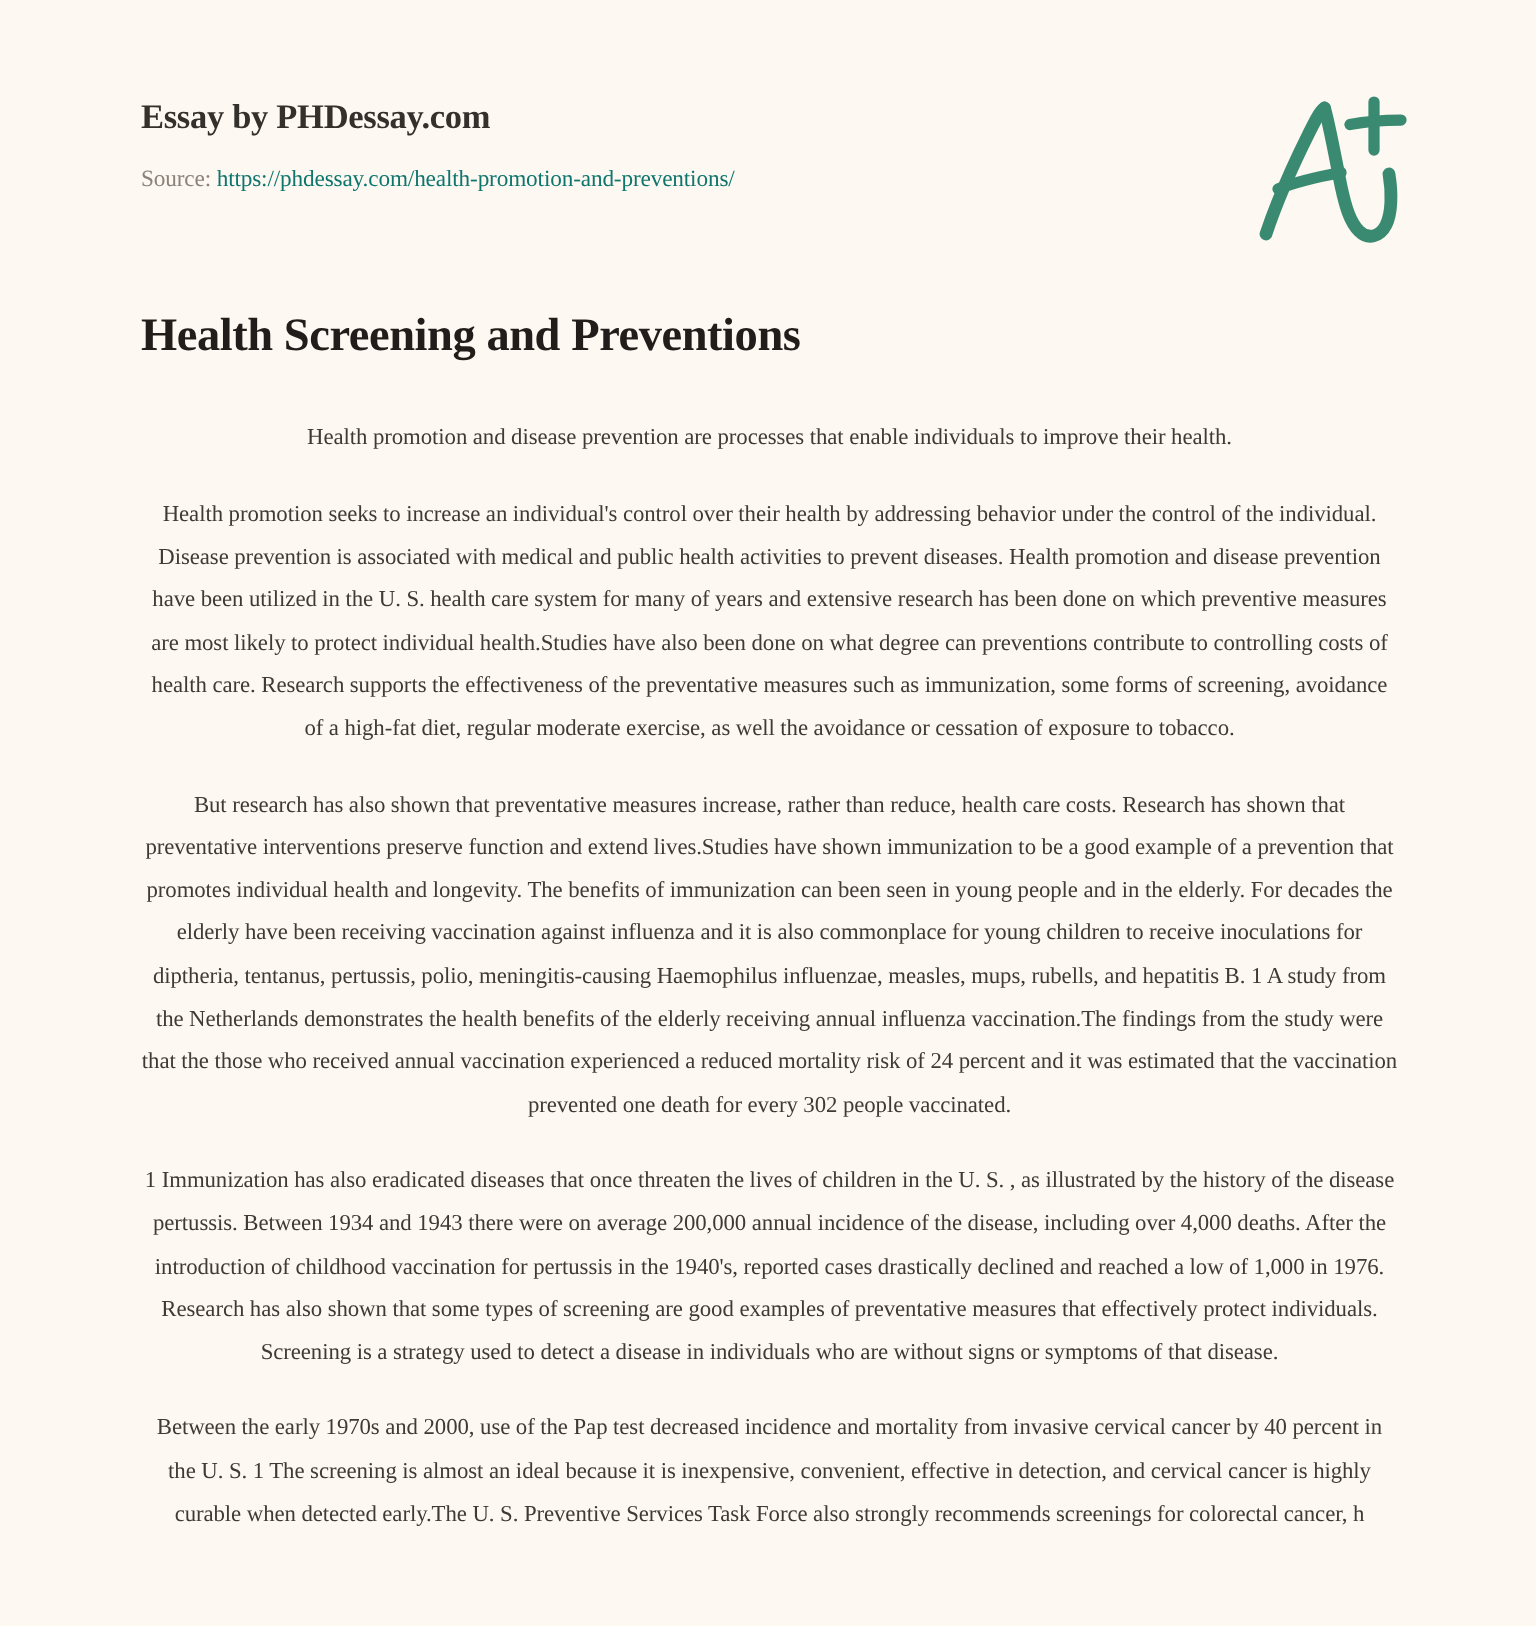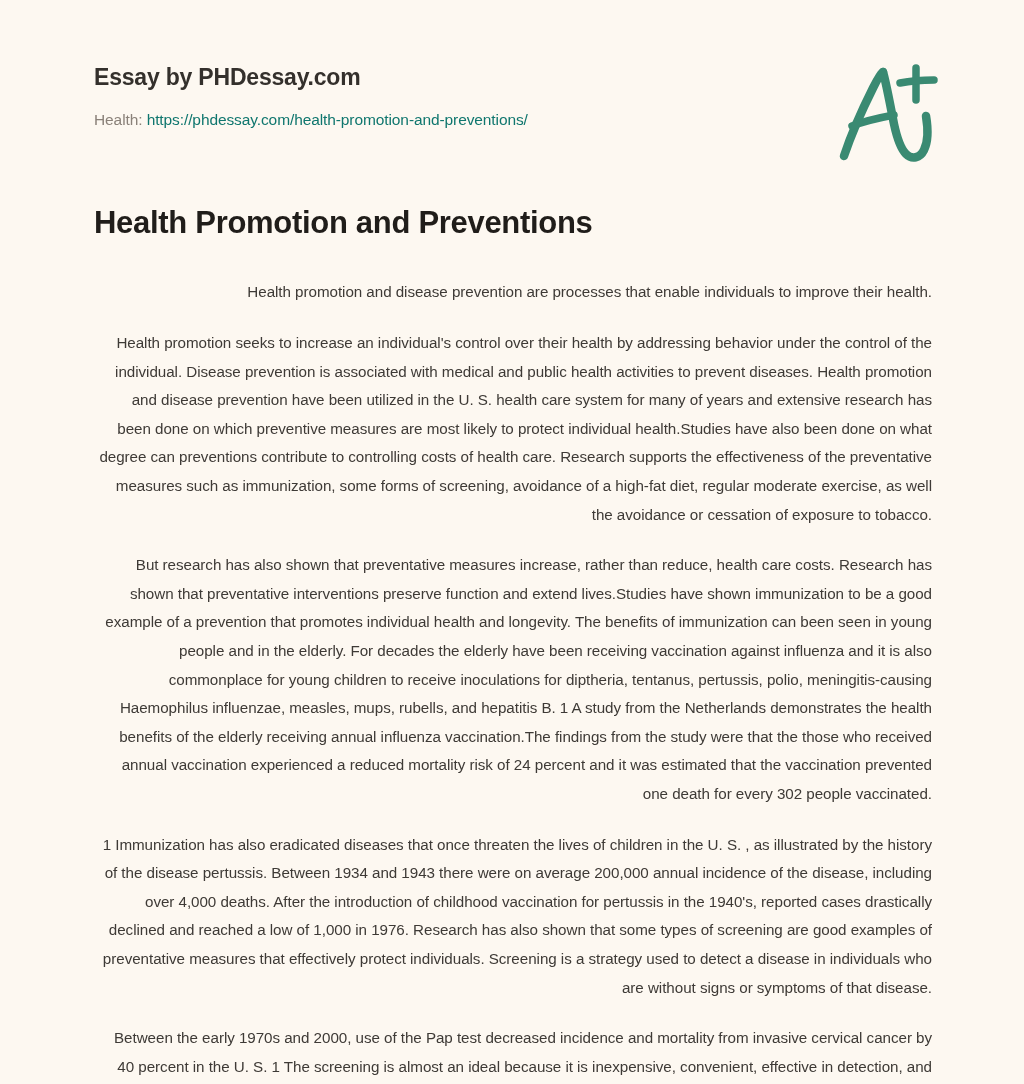--- a/index.html
+++ b/index.html
@@ -16,20 +16,21 @@
     overflow: hidden;
     position: relative;
   }
 
   .page {
     position: relative;
     width: 1024px;
     height: 1084px;
     background: #fdf8f1;
     padding: 0;
+    font-family: Liberation Serif, serif;
   }
 
   
   .header {
     position: relative;
     padding: 64px 80px 0 94px;
   }
 
   .brand-line {
     font-size: 23px;
@@ -86,37 +87,37 @@
   .article {
     padding: 36px 92px 0 94px;
   }
 
   .article p {
     margin: 0 0 22px 0;
     font-size: 15.2px;
     line-height: 28.6px;
     color: #3e3a36;
     letter-spacing: -0.05px;
-    text-align: right;
+    text-align: center;
   }
 
   .article p:last-child {
     margin-bottom: 0;
   }
 </style>
 </head>
 <body>
 
 <div class="page">
 
   <div class="header">
     <div class="brand-line">Essay by PHDessay.com</div>
 
     <div class="source-line">
-      <span class="source-label">Health:</span>
+      <span class="source-label">Source:</span>
       <a class="source-url" href="#">https://phdessay.com/health-promotion-and-preventions/</a>
     </div>
 
     <div class="logo">
       <svg viewBox="0 0 118 108" xmlns="http://www.w3.org/2000/svg">
         <g fill="none" stroke="#3a8a72" stroke-linecap="round" stroke-linejoin="round">
 
           <path d="M16 96 C 22 78, 34 50, 45 28 C 49 20, 52 14, 55 12" stroke-width="8.5"></path>
 
           <path d="M55 12 C 58 22, 62 44, 66 64 C 69 78, 72 88, 78 94
@@ -125,21 +126,21 @@
           <path d="M24 66 C 34 62, 50 58, 66 55" stroke-width="7.5"></path>
 
           <path d="M88 8 C 88 18, 88 30, 88 40" stroke-width="7.5"></path>
 
           <path d="M72 23 C 82 21, 96 20, 106 20" stroke-width="7.5"></path>
         </g>
       </svg>
     </div>
   </div>
 
-  <h1 class="doc-title">Health Promotion and Preventions</h1>
+  <h1 class="doc-title">Health Screening and Preventions</h1>
 
   <div class="article">
     <p>Health promotion and disease prevention are processes that enable individuals to improve their health.</p>
     <p>Health promotion seeks to increase an individual's control over their health by addressing behavior under the control of the individual. Disease prevention is associated with medical and public health activities to prevent diseases. Health promotion and disease prevention have been utilized in the U. S. health care system for many of years and extensive research has been done on which preventive measures are most likely to protect individual health.Studies have also been done on what degree can preventions contribute to controlling costs of health care. Research supports the effectiveness of the preventative measures such as immunization, some forms of screening, avoidance of a high-fat diet, regular moderate exercise, as well the avoidance or cessation of exposure to tobacco.</p>
     <p>But research has also shown that preventative measures increase, rather than reduce, health care costs. Research has shown that preventative interventions preserve function and extend lives.Studies have shown immunization to be a good example of a prevention that promotes individual health and longevity. The benefits of immunization can been seen in young people and in the elderly. For decades the elderly have been receiving vaccination against influenza and it is also commonplace for young children to receive inoculations for diptheria, tentanus, pertussis, polio, meningitis-causing Haemophilus influenzae, measles, mups, rubells, and hepatitis B. 1 A study from the Netherlands demonstrates the health benefits of the elderly receiving annual influenza vaccination.The findings from the study were that the those who received annual vaccination experienced a reduced mortality risk of 24 percent and it was estimated that the vaccination prevented one death for every 302 people vaccinated.</p>
     <p>1 Immunization has also eradicated diseases that once threaten the lives of children in the U. S. , as illustrated by the history of the disease pertussis. Between 1934 and 1943 there were on average 200,000 annual incidence of the disease, including over 4,000 deaths. After the introduction of childhood vaccination for pertussis in the 1940's, reported cases drastically declined and reached a low of 1,000 in 1976. Research has also shown that some types of screening are good examples of preventative measures that effectively protect individuals. Screening is a strategy used to detect a disease in individuals who are without signs or symptoms of that disease.</p>
     <p>Between the early 1970s and 2000, use of the Pap test decreased incidence and mortality from invasive cervical cancer by 40 percent in the U. S. 1 The screening is almost an ideal because it is inexpensive, convenient, effective in detection, and cervical cancer is highly curable when detected early.The U. S. Preventive Services Task Force also strongly recommends screenings for colorectal cancer, h</p>
   </div>
 
 </div>

